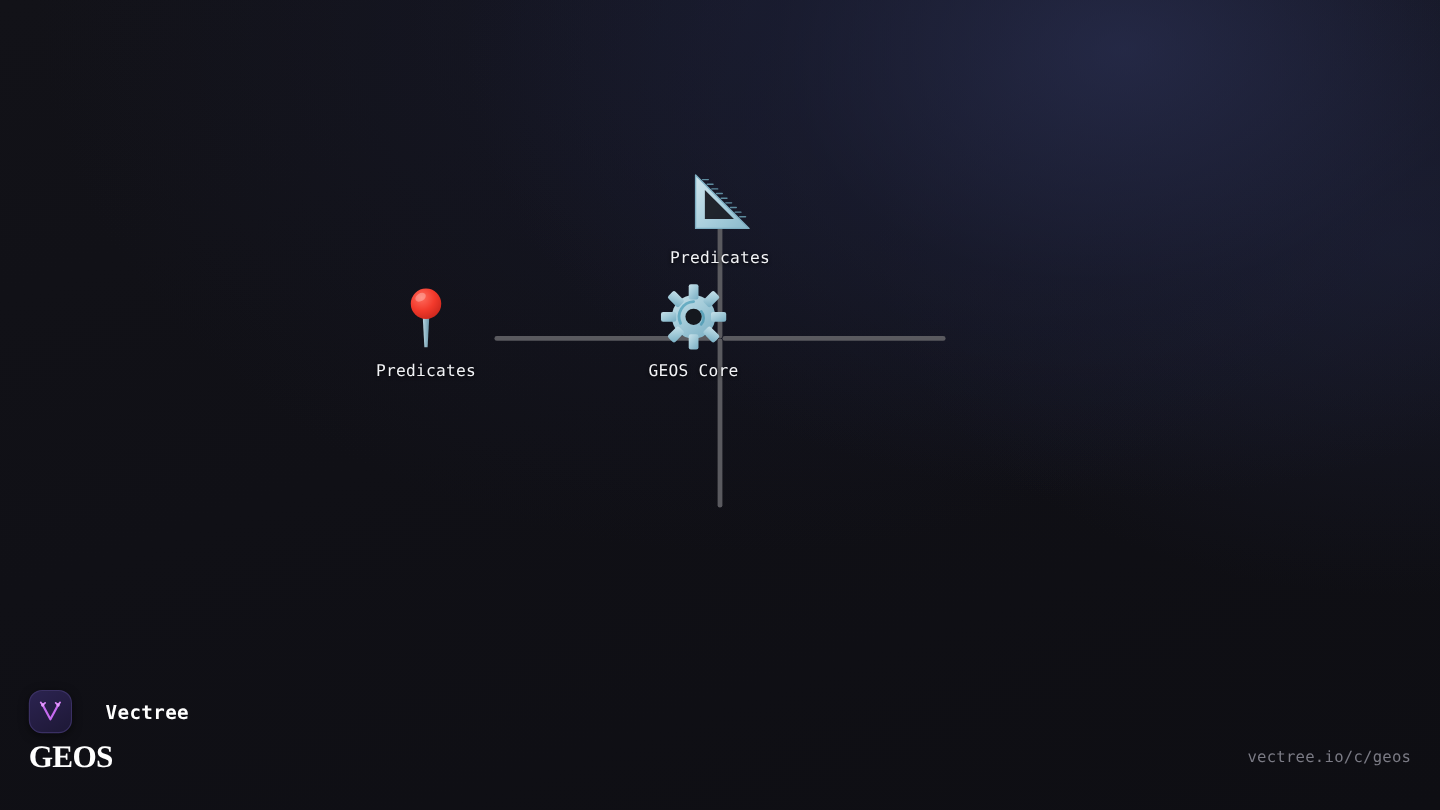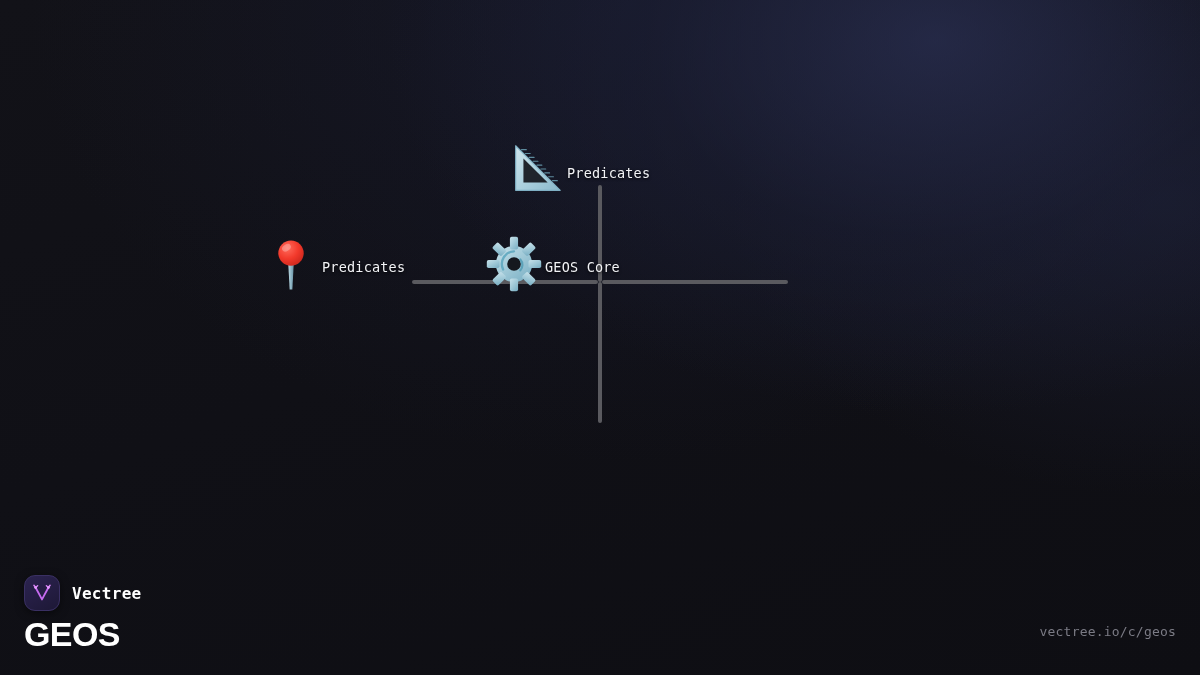--- a/index.html
+++ b/index.html
@@ -25,21 +25,21 @@
   .edge.v{ width:4px;  border-radius:2px; }
 
   #edge-left   { left:412px; top:280px; width:186px; }
   #edge-right  { left:602px; top:280px; width:186px; }
   #edge-up     { left:598px; top:185px; height:97px; }
   #edge-down   { left:598px; top:282px; height:141px; }
 
   
   .node{
     position:absolute;
-    display:flex; flex-direction:row;
+    display:flex; flex-direction:column;
     align-items:center; justify-content:flex-start;
     width:190px;
   }
   .node .glyph{
     width:62px; height:62px;
     display:flex; align-items:center; justify-content:center;
   }
   .node .label{
     margin-top:6px;
     font-family:"DejaVu Sans Mono", monospace;
@@ -53,36 +53,36 @@
   #node-predicates { left:505px; top:139px; }
   #node-primitives { left:260px; top:233px; }
   #node-operations { left:750px; top:233px; }
   #node-capi       { left:505px; top:421px; }
 
   
   #brand{
     position:absolute; left:24px; top:575px;
     display:flex; flex-direction:column; gap:6px;
   }
-  #brand-row{ display:flex; align-items:center; gap:12px; }
+  #brand-row{ display:flex; align-items:center; gap:28px; }
   #brand-logo{
     width:36px; height:36px; border-radius:11px;
     background:linear-gradient(150deg,#2b2350 0%,#241d42 55%,#1d1836 100%);
     border:1px solid #3a3063;
     display:flex; align-items:center; justify-content:center;
     box-shadow:0 2px 8px rgba(0,0,0,0.5);
   }
   #brand-name{
     font-family:"DejaVu Sans Mono", monospace;
     font-size:16px; font-weight:bold; color:#ffffff;
     letter-spacing:0.3px;
   }
   #page-title{
-    font-family:Liberation Sans, sans-serif;
-    font-size:34px; font-weight:bold; color:#ffffff;
+    font-family:Liberation Serif, serif;
+    font-size:26px; font-weight:bold; color:#ffffff;
     letter-spacing:-0.6px; line-height:1.05;
   }
   #url{
     position:absolute; right:24px; top:624px;
     font-family:"DejaVu Sans Mono", monospace;
     font-size:13px; color:#7b7b85; letter-spacing:0.2px;margin-left:36px;
   }
 </style>
 </head>
 <body>

